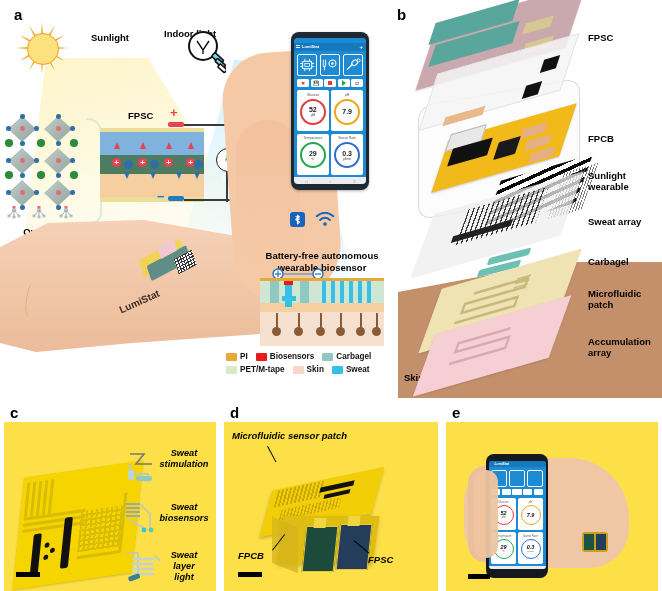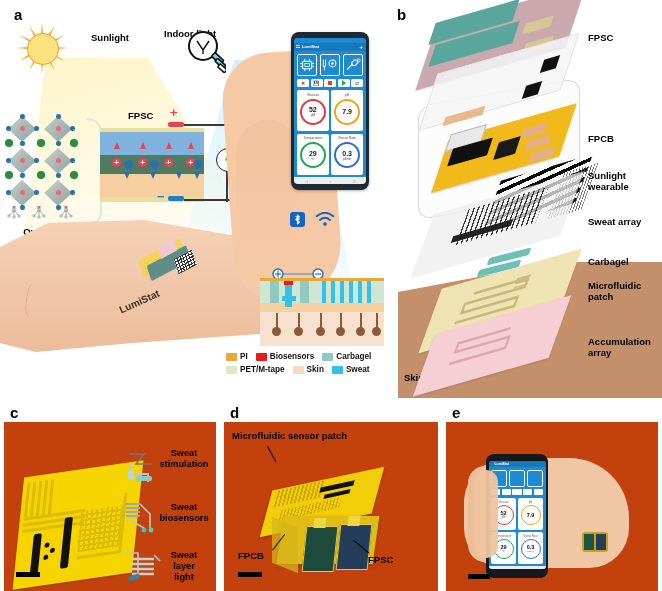--- a/index.html
+++ b/index.html
@@ -113,21 +113,21 @@
   .legrow{display:flex;align-items:center;gap:3px;margin-bottom:4px;}
   .sw{width:11px;height:8px;border-radius:1px;display:inline-block;}
   .legtxt{font-weight:bold;font-size:8.2px;margin-right:5px;}
 
   
   #panelB{position:absolute;left:400px;top:0;width:262px;height:398px;}
   .bLbl{position:absolute;font-size:9.5px;font-weight:bold;line-height:11px;color:#000;}
 
   
   .subpanel{position:absolute;top:404px;height:187px;}
-  .spBox{position:absolute;left:0;top:18px;right:0;bottom:0;background:#c2410c;}
+  .spBox{position:absolute;left:0;top:18px;right:0;bottom:0;background:#fde047;font-style:italic;}
   #panelC{left:4px;width:212px;}
   #panelD{left:224px;width:214px;}
   #panelE{left:446px;width:212px;}
   .scalebar{position:absolute;height:5px;background:#000;}
   .leader{position:absolute;background:#000;height:1px;transform-origin:0 0;}
 
   .chipC{position:absolute;left:14px;top:48px;width:120px;height:110px;background:#F5D400;
      transform:skewY(-14deg) rotate(6deg);box-shadow:0 1px 2px rgba(0,0,0,.18);}
   .chipC .trace{position:absolute;background:#D9BC06;}
   .chipC .blk{position:absolute;background:#111;border-radius:2px;}
@@ -388,20 +388,24 @@
         </svg>
     </div>
     <div class="wifiIcon">
       <svg viewBox="0 0 24 18" width="20" height="15">
           <path d="M2 5 Q12 -3 22 5" stroke="#1565C0" stroke-width="2.4" fill="none" stroke-linecap="round"></path>
           <path d="M6 9.5 Q12 4.5 18 9.5" stroke="#1565C0" stroke-width="2.4" fill="none" stroke-linecap="round"></path>
           <circle cx="12" cy="14.5" r="2.2" fill="#1565C0"></circle>
         </svg>
     </div>
 
+    <div class="lbl ctr" style="left:252px;top:250px;width:140px;line-height:12px">
+      <span>Battery-free autonomous</span><br>
+      <span>wearable biosensor</span>
+    </div>
     <div class="bfDiag">
       <svg style="position:absolute;left:10px;top:-2px" width="60" height="12">
         <line x1="8" y1="6" x2="48" y2="6" stroke="#9AA8B2" stroke-width="2"></line>
         <circle cx="8" cy="6" r="5" fill="#fff" stroke="#2A6EB8" stroke-width="1.4"></circle>
         <circle cx="48" cy="6" r="5" fill="#fff" stroke="#2A6EB8" stroke-width="1.4"></circle>
         <path d="M8 2.5 V9.5" stroke="#2A6EB8" stroke-width="1.2"></path>
         <path d="M5 6 H11" stroke="#2A6EB8" stroke-width="1.2"></path>
         <path d="M45 6 H51" stroke="#2A6EB8" stroke-width="1.2"></path>
       </svg>
       <div class="bfSkinTop"></div>
@@ -525,21 +529,21 @@
     <div style="position:absolute;left:78px;top:265px;width:42px;height:7px;background:#6EBFB4;border-radius:2px;
          transform:skewY(-14deg) skewX(-20deg)"></div>
     <div class="bLbl" style="left:188px;top:256px">Carbagel</div>
 
     <div style="position:absolute;left:30px;top:272px;width:140px;height:58px;background:#EFE3B4;
          transform:skewY(-16deg) skewX(-22deg);box-shadow:0 1px 2px rgba(0,0,0,.12)"></div>
     <svg style="position:absolute;left:48px;top:282px;transform:skewY(-16deg) skewX(-22deg)" width="90" height="42">
       <path d="M10 30 H70 V22 H14 V14 H74 V6 H20" stroke="#C9B87C" stroke-width="2.6" fill="none"></path>
       <path d="M62 4 h14 M62 8 h14 M62 12 h14" stroke="#C9B87C" stroke-width="1.4"></path>
     </svg>
-    <div class="bLbl" style="left:188px;top:280px">
+    <div class="bLbl" style="left:188px;top:288px">
       <span>Microfluidic</span><br>
       <span>patch</span>
     </div>
 
     <div style="position:absolute;left:24px;top:318px;width:136px;height:56px;background:#F5CFD4;
          transform:skewY(-16deg) skewX(-22deg);box-shadow:0 1px 2px rgba(0,0,0,.12)"></div>
     <svg style="position:absolute;left:44px;top:330px;transform:skewY(-16deg) skewX(-22deg)" width="80" height="34">
       <path d="M8 24 H64 V14 H10 V6 H62" stroke="#D9A9B0" stroke-width="2.6" fill="none"></path>
     </svg>
     <div class="bLbl" style="left:188px;top:336px">

